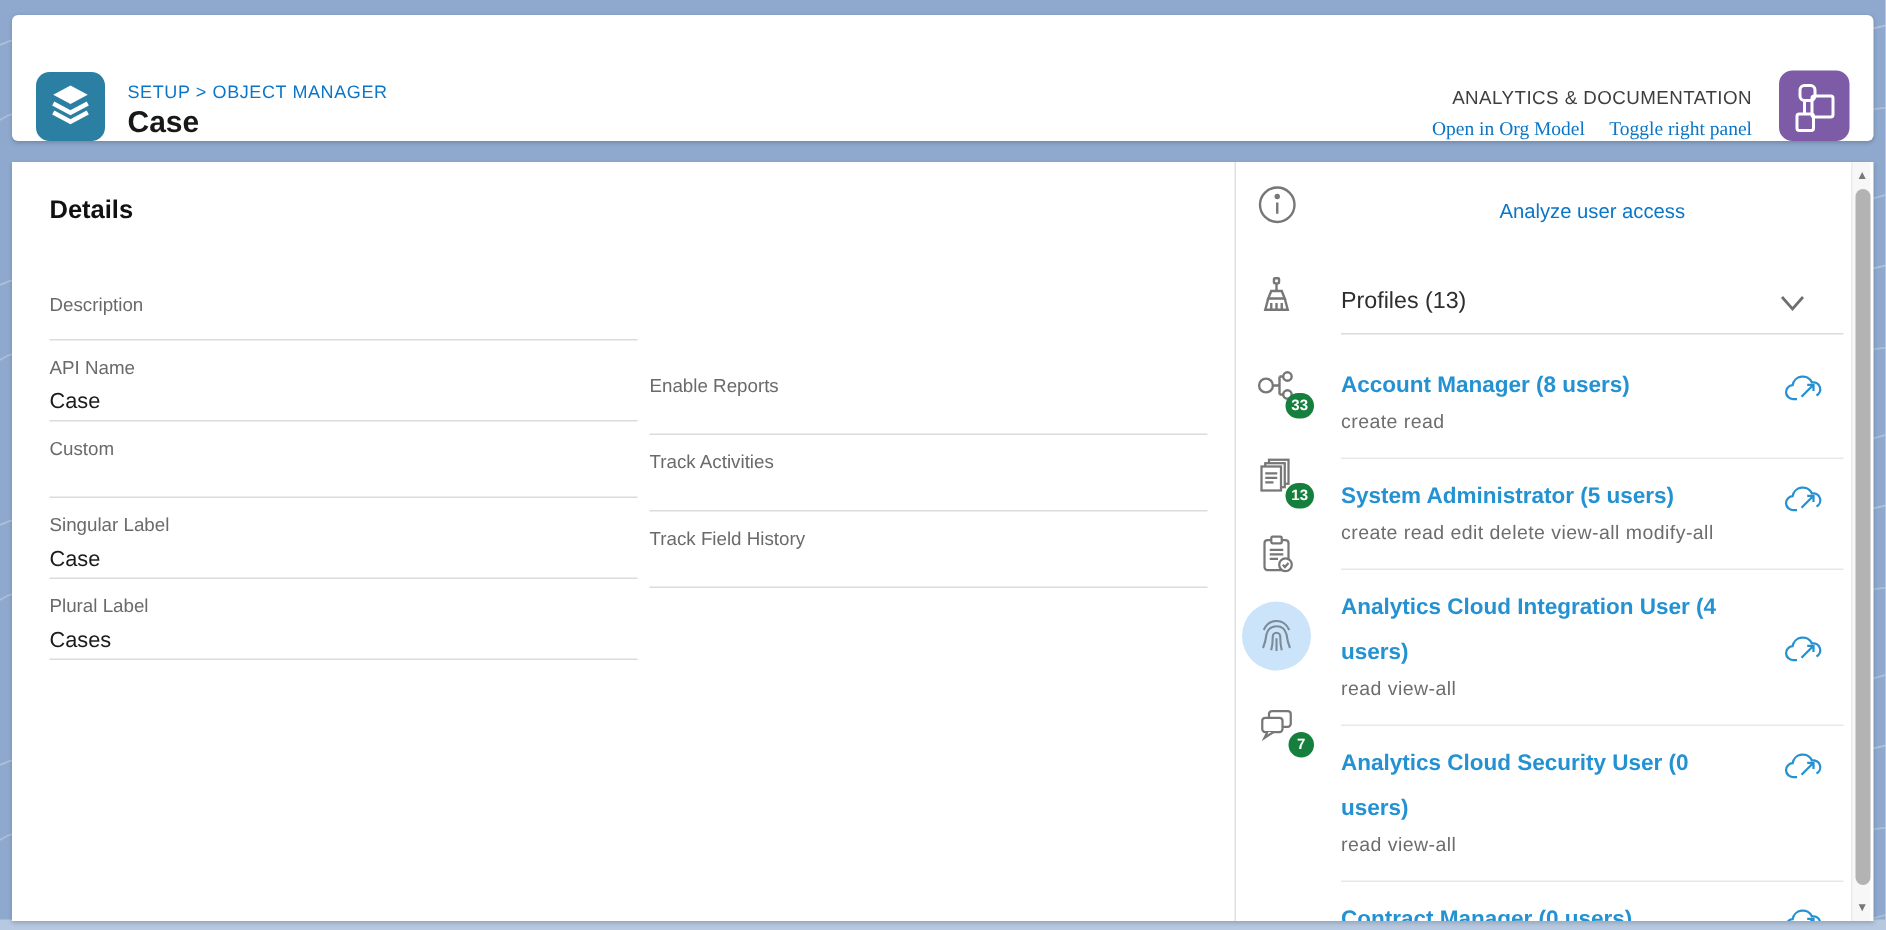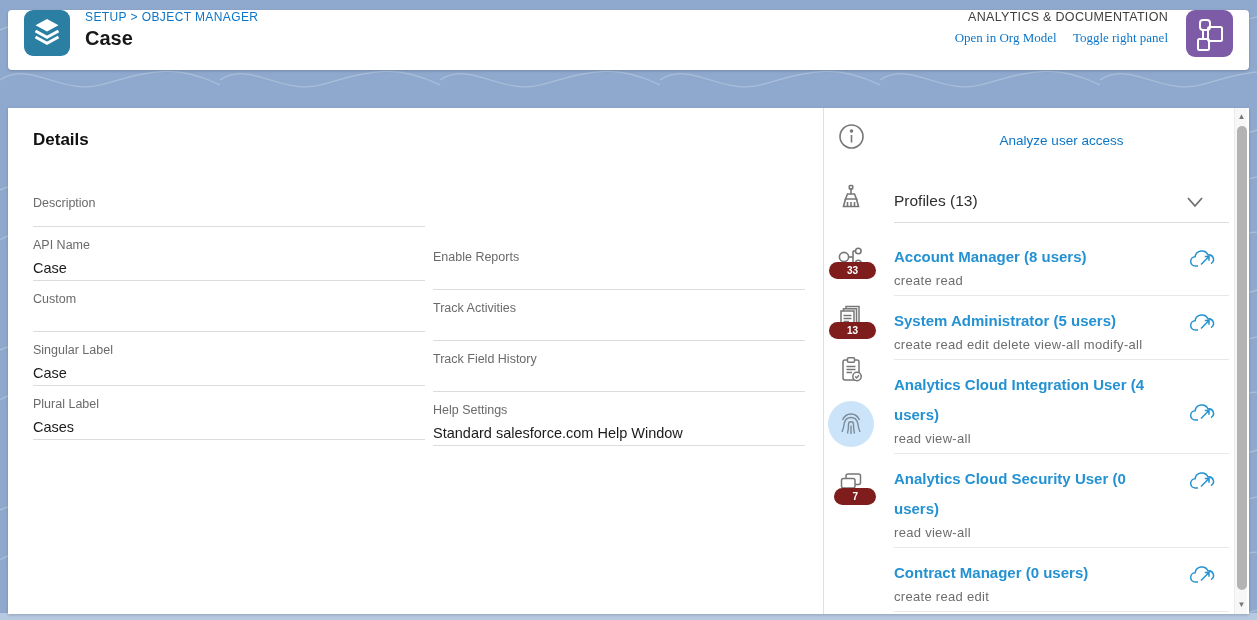--- a/index.html
+++ b/index.html
@@ -2,22 +2,22 @@
 <html><head>
 <meta charset="utf-8">
 <style>
   * { margin:0; padding:0; box-sizing:border-box; }
   html,body { width:1257px; height:620px; overflow:hidden; }
   body { font-family:"Liberation Sans", sans-serif; position:relative; background:#8fa9ce; }
   .bg-pattern { position:absolute; inset:0; z-index:0; }
   .bottom-strip { position:absolute; left:0; bottom:0; width:1257px; height:7px; background:#b7c9e1; z-index:1; }
 
   
-  .header-card { position:absolute; left:8px; top:10px; width:1241px; height:60px; background:#fff;
-    border-radius:4px; box-shadow:0 1px 3px rgba(0,0,0,.2); z-index:2; display:flex; align-items:flex-start; padding:0 16px; }
+  .header-card { position:absolute; left:8px; top:10px; width:1241px; height:84px; background:#fff;
+    border-radius:4px; box-shadow:0 1px 3px rgba(0,0,0,.2); z-index:2; display:flex; align-items:flex-end; padding:0 16px; }
   .object-icon { width:46px; height:46px; border-radius:9px; background:#2b7fa3; display:flex; align-items:center; justify-content:center; flex:0 0 auto; }
   .header-text { margin-left:15px; }
   .breadcrumb { font-size:12px; letter-spacing:.4px; color:#0b76c8; }
   .breadcrumb a { color:#0b76c8; text-decoration:none; cursor:pointer; }
   .page-title { font-size:20px; font-weight:700; color:#181818; margin-top:3px; }
   .header-spacer { flex:1; }
   .header-right { display:flex; flex-direction:column; align-items:flex-end; margin-right:18px; }
   .header-right-label { font-size:12.5px; color:#3e3e3c; letter-spacing:.3px;margin-left:44px; }
   .header-links { margin-top:6px; font-size:13px;font-family:Liberation Serif, serif; }
   .header-links span { color:#0b76c8; cursor:pointer; margin-left:13px; }
@@ -33,31 +33,31 @@
   .field { margin-bottom:10px; }
   .f-label { font-size:12.5px; color:#6a6a6a; line-height:16px; margin-bottom:5px; }
   .f-value { font-size:14.5px; color:#1b1b1b; line-height:20px; min-height:20px; padding-bottom:2px; border-bottom:1px solid #dcdcdc; }
   .field.short .f-value { min-height:11px; margin-bottom:4px; }
 
   .panel-divider { position:absolute; left:815px; top:0; width:1px; height:506px; background:#e0e0e0; }
 
   
   .rail-item { position:absolute; left:820px; width:46px; height:46px; display:flex; align-items:center; justify-content:center; cursor:pointer; }
   .rail-item.active { background:#cce4f9; border-radius:50%; }
-  .badge { position:absolute; right:-2px; bottom:1px; min-width:17px; height:17px; border-radius:9px; background:#7f1d1d;
-    color:#fff; font-size:10px; font-weight:700; display:flex; align-items:center; justify-content:center; padding:0 18px; }
+  .badge { position:absolute; right:-2px; bottom:1px; min-width:17px; height:17px; border-radius:9px; background:#15803d;
+    color:#fff; font-size:10px; font-weight:700; display:flex; align-items:center; justify-content:center; padding:0 4px; }
 
   
   .panel { position:absolute; left:886px; top:0; width:335px; height:608px; }
   .analyze-link { position:absolute; top:25px; left:0; width:100%; text-align:center; font-size:13.5px; color:#0b76c8; cursor:pointer; }
   .profiles-header { position:absolute; top:82px; left:0; width:100%; height:33px; border-bottom:1px solid #dcdcdc; }
   .profiles-title { font-size:15.5px; color:#2e2e2c; line-height:22px; }
   .profiles-chevron { position:absolute; right:22px; top:2px; cursor:pointer; }
   .profile-list { position:absolute; top:124px; left:0; width:100%; }
-  .profile-row { position:relative; padding:10px 0 6px; border-bottom:1px solid #e8e8e8; }
+  .profile-row { position:relative; padding:10px 0 16px; border-bottom:1px solid #e8e8e8; }
   .profile-name { width:280px; font-size:15px; font-weight:700; color:#2492d2; line-height:30px; cursor:pointer; }
   .profile-perms { font-size:13px; color:#6d6d6d; line-height:17px; letter-spacing:.3px; }
   .open-icon { position:absolute; right:14px; top:16px; cursor:pointer; }
   .profile-row.two-line .open-icon { top:42px; }
 
   
   .scrollbar { position:absolute; right:2px; top:0; width:13px; height:506px; background:#f7f7f7; border-left:1px solid #ececec; }
   .scroll-arrow { position:absolute; left:0; width:13px; height:14px; color:#777; font-size:8px; line-height:14px; text-align:center; cursor:pointer; }
   .scroll-up { top:2px; } .scroll-down { bottom:2px; }
   .scroll-thumb { position:absolute; left:1.5px; top:18px; width:10px; height:464px; background:#b3b3b3; border-radius:5px; cursor:pointer; }
@@ -150,24 +150,20 @@
       <div class="f-value"></div>
     </div>
     <div class="field">
       <div class="f-label">Track Activities</div>
       <div class="f-value"></div>
     </div>
     <div class="field">
       <div class="f-label">Track Field History</div>
       <div class="f-value"></div>
     </div>
-    <div class="field">
-      <div class="f-label">Help Settings</div>
-      <div class="f-value">Standard salesforce.com Help Window</div>
-    </div>
   </div>
 
   <div class="panel-divider"></div>
 
   <div class="rail-item" style="top:5px;">
     <svg width="27" height="27" viewBox="0 0 27 27" fill="none" stroke="#777" stroke-width="1.6">
       <circle cx="13.5" cy="13.5" r="11.5"></circle>
       <line x1="13.5" y1="12" x2="13.5" y2="19.5"></line>
       <circle cx="13.5" cy="8" r="1" fill="#777"></circle>
     </svg>

